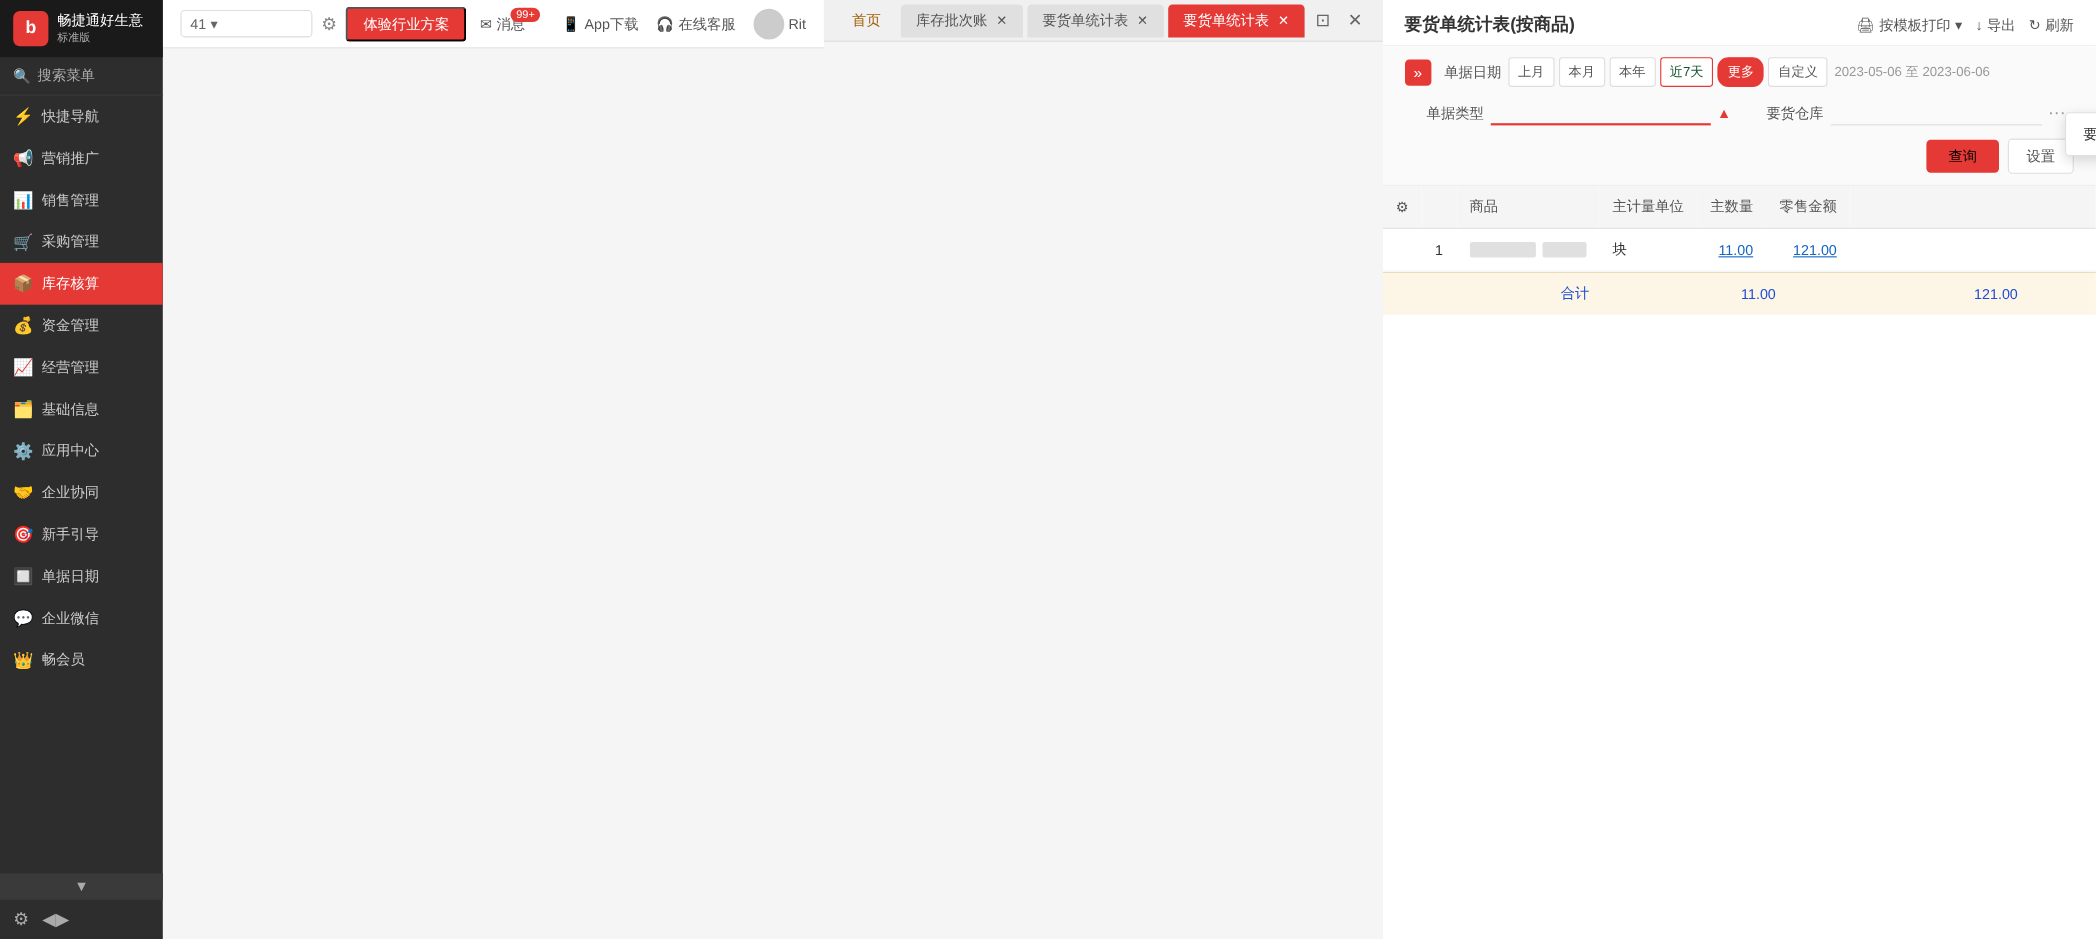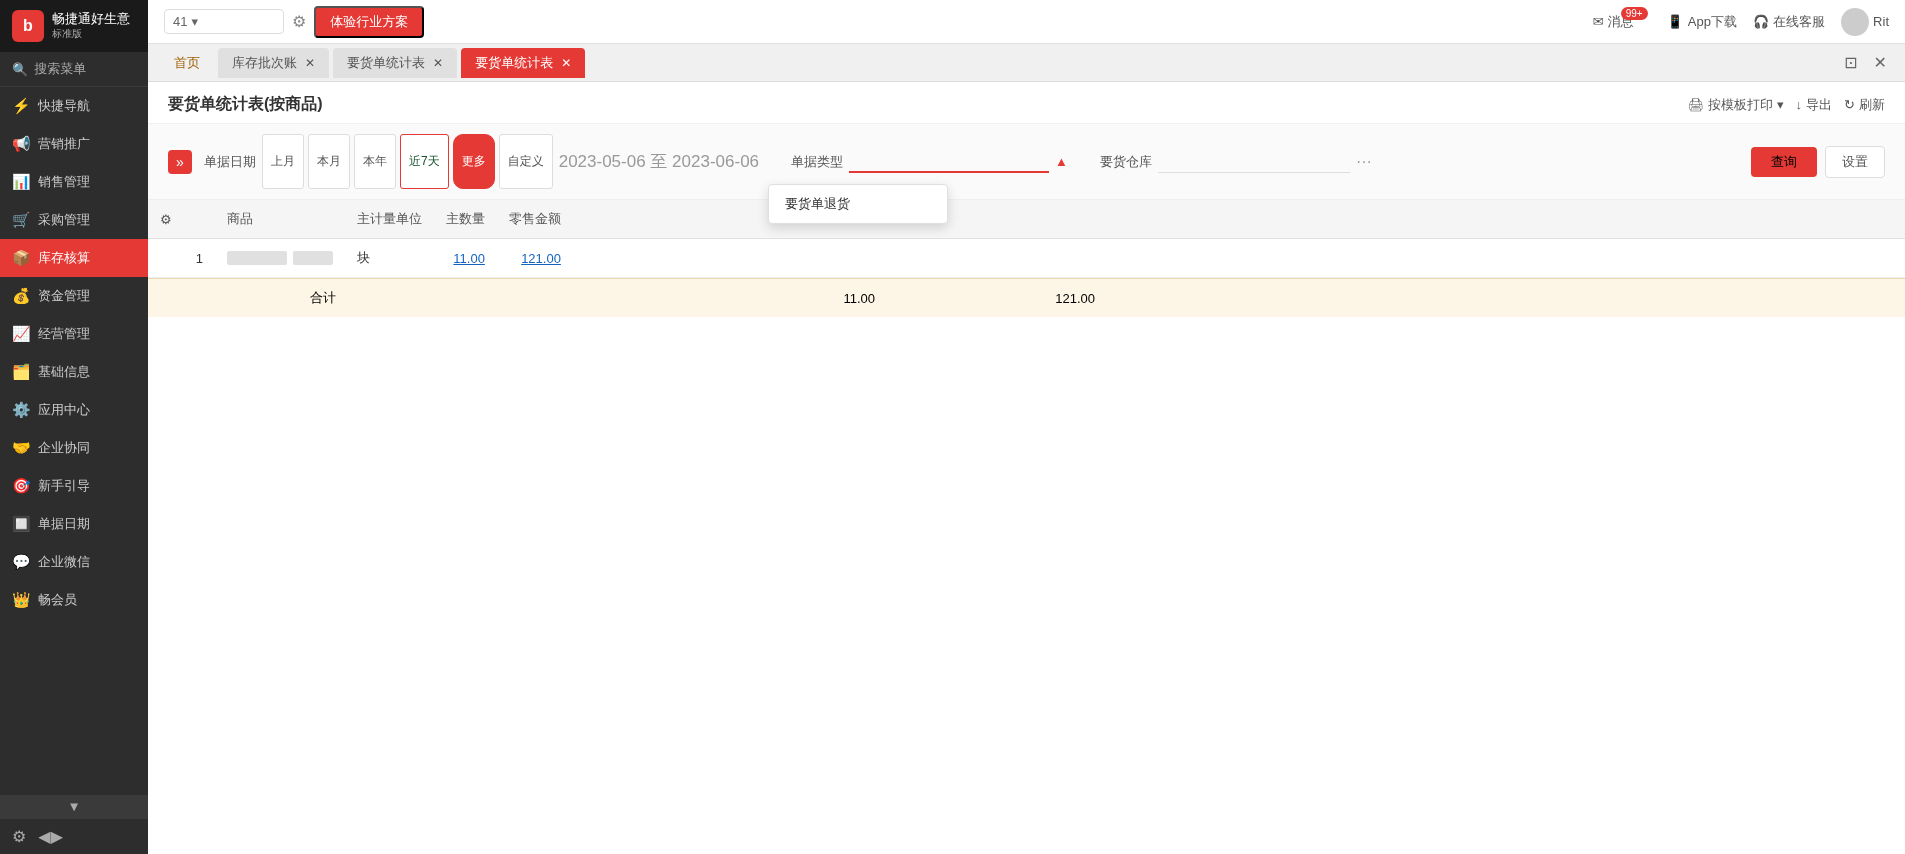--- a/index.html
+++ b/index.html
@@ -77,21 +77,21 @@
       text-align: center;
       padding: 4px;
       cursor: pointer;
       width: 100%;
     }
 
     
     .main-area {
       flex: 1;
       display: flex;
-      flex-direction: column;
+      flex-direction: row;
       overflow: hidden;
     }
 
     
     .topbar {
       background: #fff;
       border-bottom: 1px solid #e0e0e0;
       display: flex;
       align-items: center;
       padding: 0 16px;
@@ -279,33 +279,33 @@
       cursor: pointer;
       font-size: 12px;
       color: #555;
     }
     .date-btn.active { border-color: #e53935; color: #14532d; }
     .date-btn.more {
       background: #e53935;
       color: #fff;
       border-color: #e53935;
       border-radius: 10px;
-      padding: 18px 8px;
+      padding: 4px 8px;
       text-align: right;
     }
     .date-custom {
       padding: 3px 8px;
       border: 1px solid #ddd;
       border-radius: 3px;
       background: #fff;
       cursor: pointer;
       font-size: 12px;
       color: #555;
     }
-    .date-range-text { font-size: 17px; color: #999; }
+    .date-range-text { font-size: 12px; color: #999; }
     .filter-type-group {
       display: flex;
       align-items: center;
       gap: 6px;
       margin-left: 20px;
     }
     .filter-select-box {
       border: none;
       border-bottom: 2px solid #e53935;
       background: transparent;
@@ -436,21 +436,21 @@
 
     
     .table-footer {
       background: #fdf5e6;
       border-top: 1px solid #e8d8b0;
       display: flex;
       align-items: center;
       padding: 10px 12px;
       gap: 40px;
       font-size: 13px;
-      color: #000000;
+      color: #1d4ed8;
       position: sticky;
       bottom: 0;
     }
   </style>
 </head>
 <body>
 
 <div class="sidebar">
   <div class="sidebar-logo">
     <div class="logo-icon">

